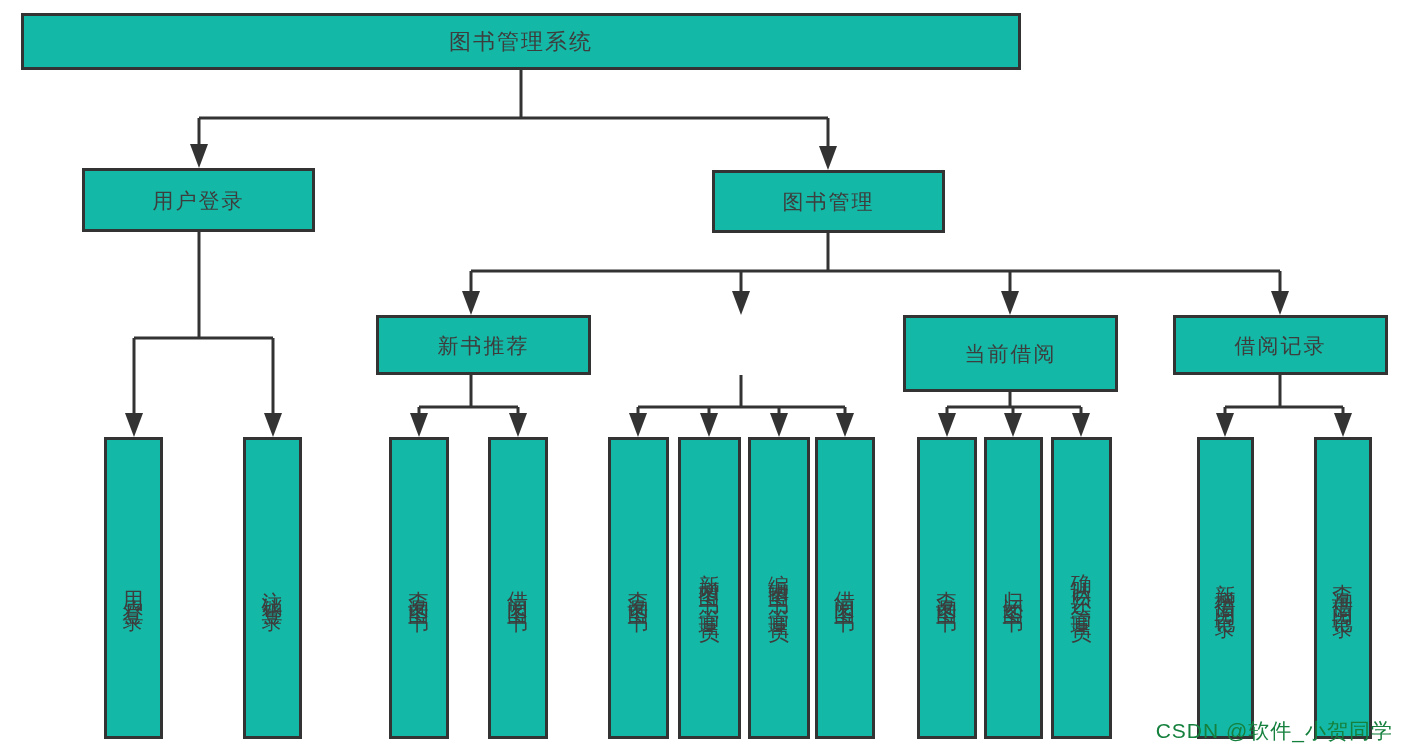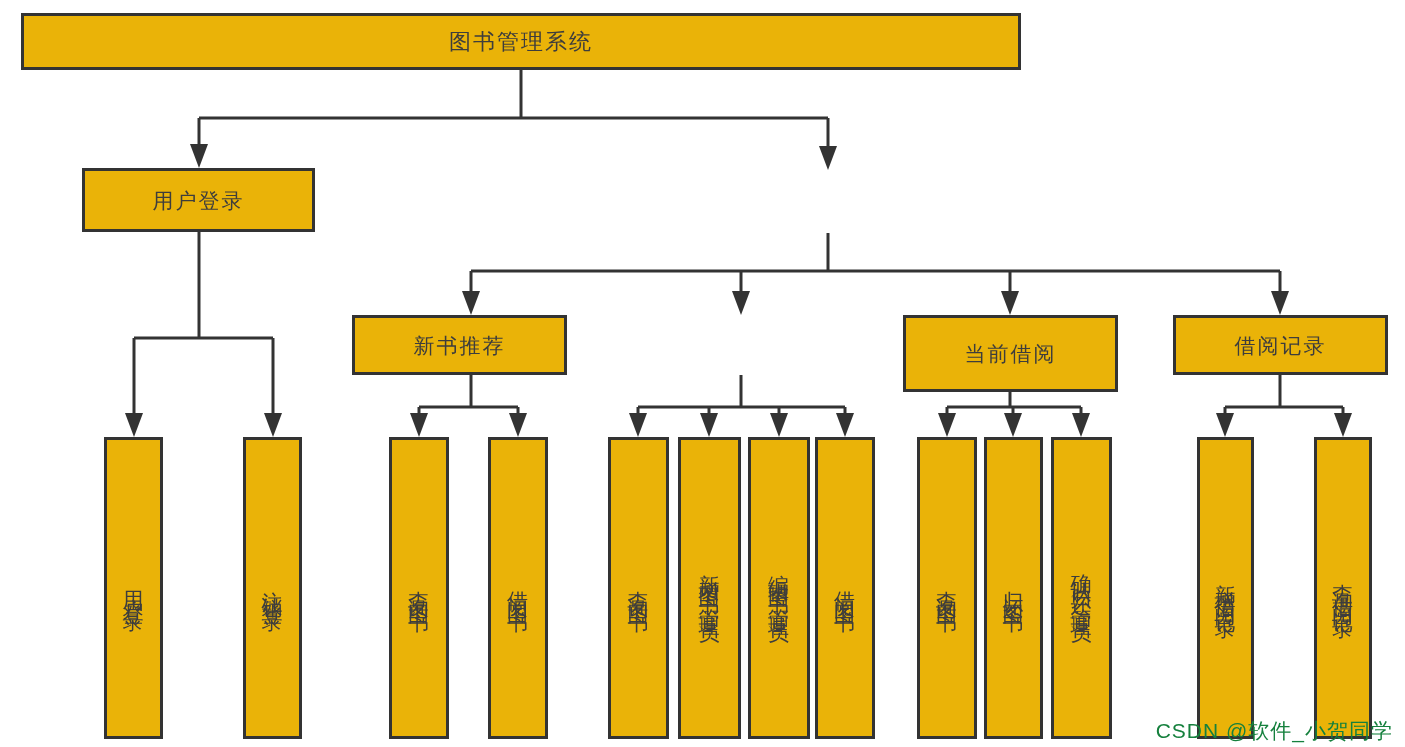--- a/index.html
+++ b/index.html
@@ -14,21 +14,21 @@
   svg.connectors {
     position: absolute;
     left: 0; top: 0;
     width: 1405px; height: 747px;
     z-index: 1;
   }
   .node {
     position: absolute;
     box-sizing: border-box;
     border: 3px solid #333333;
-    background: #eab308;
+    background: #14b8a6;
     color: #3d3d3d;
     display: flex;
     align-items: center;
     justify-content: center;
     font-size: 21px;
     letter-spacing: 2px;
     z-index: 2;
     line-height: 1;
   }
   .node.root { font-size: 22px; }
@@ -125,22 +125,23 @@
       <line x1="1225" y1="407" x2="1225" y2="419"></line>
       <path stroke="none" d="M1216 413 L1234 413 L1225 437 Z"></path>
       <line x1="1343" y1="407" x2="1343" y2="419"></line>
       <path stroke="none" d="M1334 413 L1352 413 L1343 437 Z"></path>
     </g>
   </svg>
 
   <div class="node root" style="left:21px; top:13px; width:1000px; height:57px;">图书管理系统</div>
 
   <div class="node" style="left:82px; top:168px; width:233px; height:64px;">用户登录</div>
+  <div class="node" style="left:712px; top:170px; width:233px; height:63px;">图书管理</div>
 
-  <div class="node" style="left:352px; top:315px; width:215px; height:60px;">新书推荐</div>
+  <div class="node" style="left:376px; top:315px; width:215px; height:60px;">新书推荐</div>
   <div class="node" style="left:903px; top:315px; width:215px; height:77px;">当前借阅</div>
   <div class="node" style="left:1173px; top:315px; width:215px; height:60px;">借阅记录</div>
 
   <div class="node v" style="left:104px; top:437px; width:59px; height:302px;">用户登录</div>
   <div class="node v" style="left:243px; top:437px; width:59px; height:302px;">注销登录</div>
 
   <div class="node v" style="left:389px; top:437px; width:60px; height:302px;">查询图书</div>
   <div class="node v" style="left:488px; top:437px; width:60px; height:302px;">借阅图书</div>
 
   <div class="node v" style="left:608px; top:437px; width:61px; height:302px;">查询图书</div>

